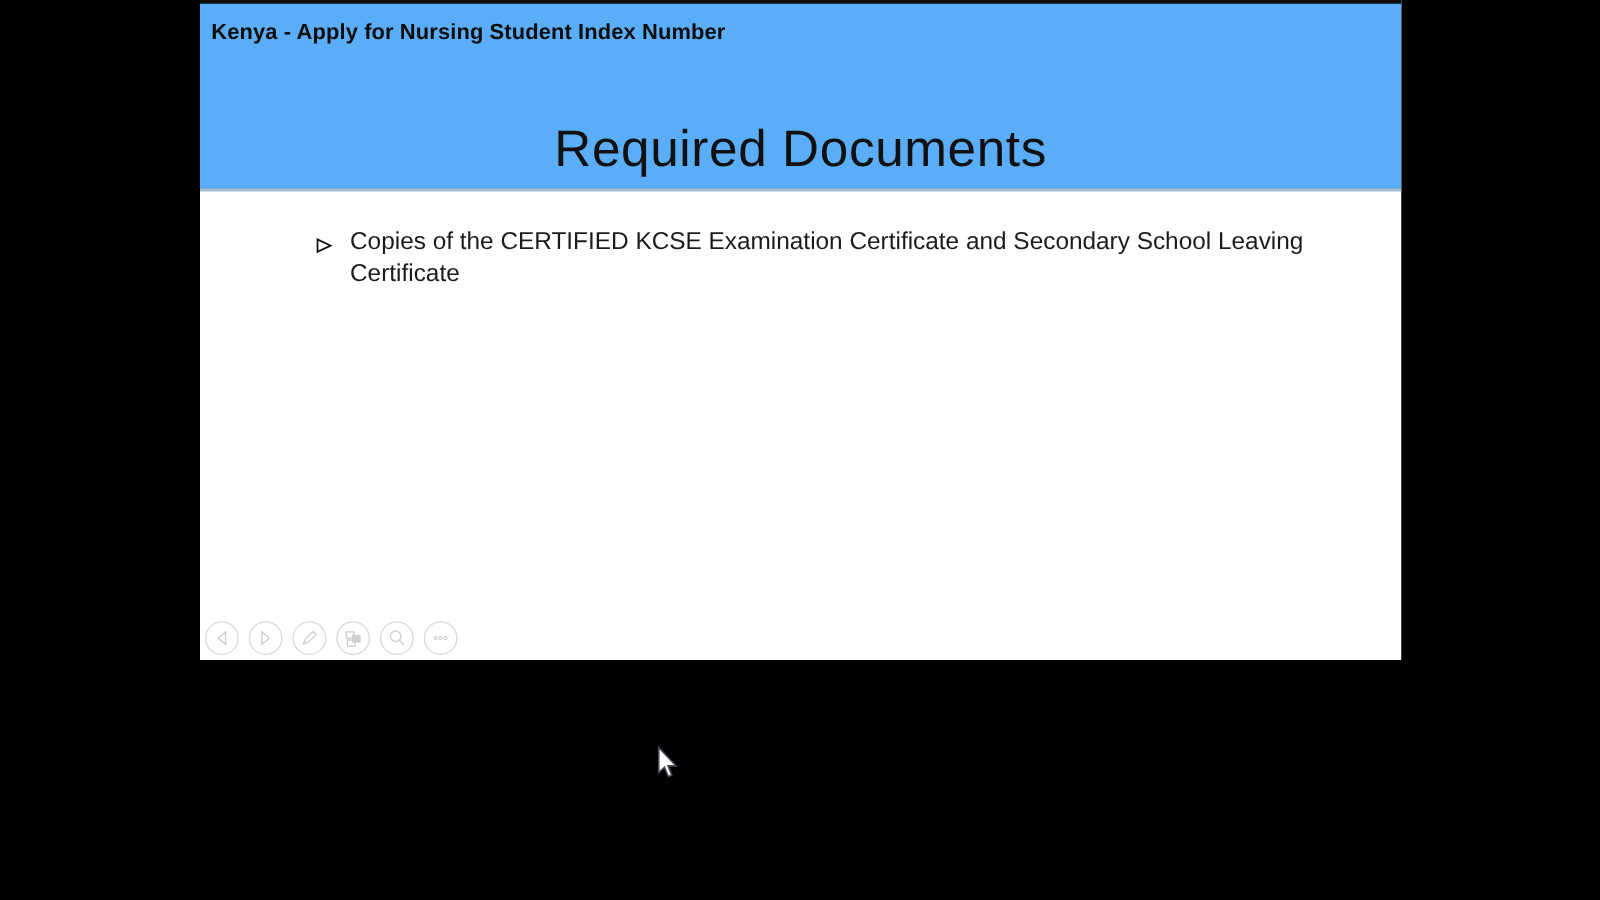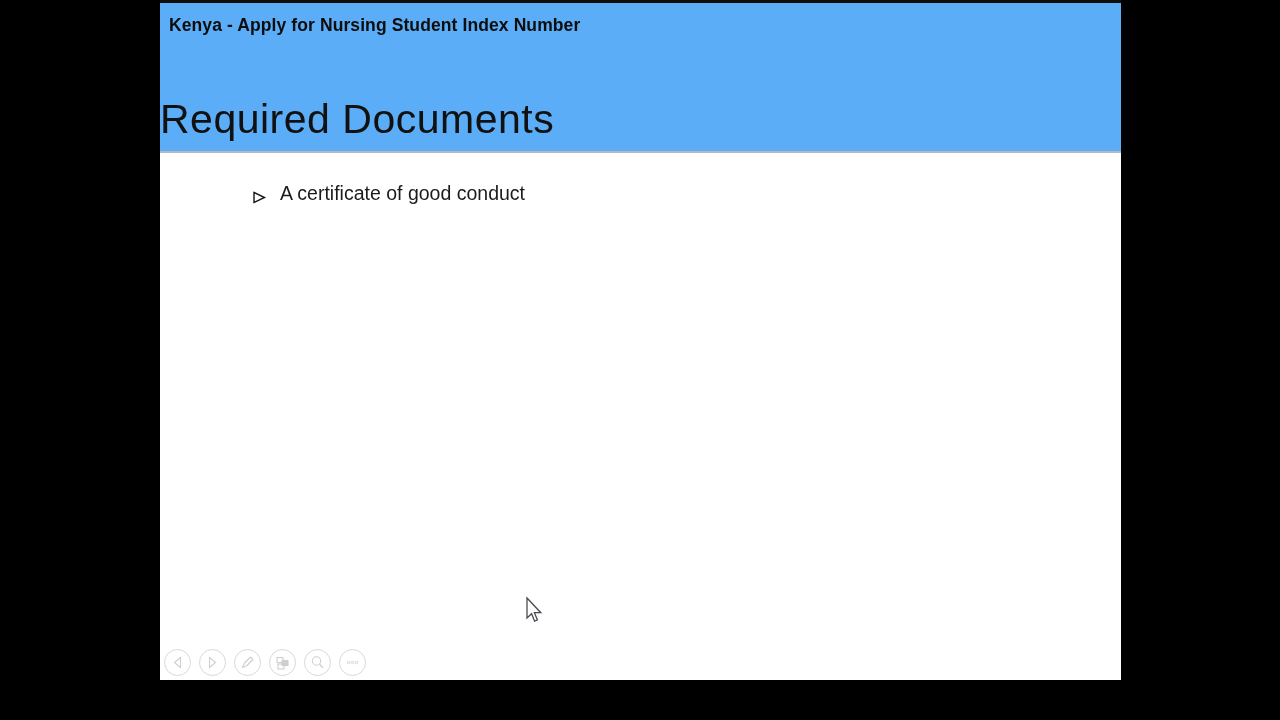--- a/index.html
+++ b/index.html
@@ -8,38 +8,39 @@
     background:#000;
     font-family:"Liberation Sans", sans-serif;
     position:relative;
   }
   .letterbox { position:absolute; top:0; height:720px; background:#000; }
   .letterbox.left  { left:0; width:160px; }
   .letterbox.right { left:1121px; width:159px; }
 
   .stage {
     position:absolute; left:160px; top:0;
-    width:961px; height:680px;
+    width:961px; height:528px;
     background:#ffffff;
   }
 
   .header {
     position:relative;
     width:100%; height:153px;
     background:#5aadf6;
     border-top:3px solid #0d0d0d;
     border-bottom:2px solid #b3bac1;
   }
   .video-title {
     position:absolute; left:9px; top:12px;
     font-size:17.5px; font-weight:bold; color:#0d0d0d;
     letter-spacing:0.1px;
   }
   .slide-heading {
     position:absolute; top:93px; left:0; width:100%;
+    text-align:center;
     font-size:41px; font-weight:400; color:#111111;
     letter-spacing:0.5px;
   }
 
   .bullet-list {
     position:absolute; left:92px; top:181px; width:828px;
     list-style:none;
   }
   .bullet-list li {
     display:flex;
@@ -79,21 +80,21 @@
   <div class="header">
     <div class="video-title">Kenya - Apply for Nursing Student Index Number</div>
     <div class="slide-heading">Required Documents</div>
   </div>
 
   <ul class="bullet-list">
     <li>
       <span class="marker"><svg width="15" height="15" viewBox="0 0 15 15">
             <path d="M2 2.5 L12.5 7.5 L2 12.5 Z" fill="none" stroke="#141414" stroke-width="1.4" stroke-linejoin="miter"></path>
           </svg></span>
-      <span class="btext">A certificate of good conduct</span>
+      <span class="btext">Copies of the CERTIFIED KCSE Examination Certificate and Secondary School Leaving Certificate</span>
     </li>
   </ul>
 
   <div class="controls">
     <button class="ctl-btn" title="">
       <span>
           <svg width="25" height="25" viewBox="0 0 25 25">
             <path d="M15.5 7.5 L9.5 12.5 L15.5 17.5 Z" fill="none" stroke="#cfcfcf" stroke-width="1.1"></path>
           </svg>
         </span>

